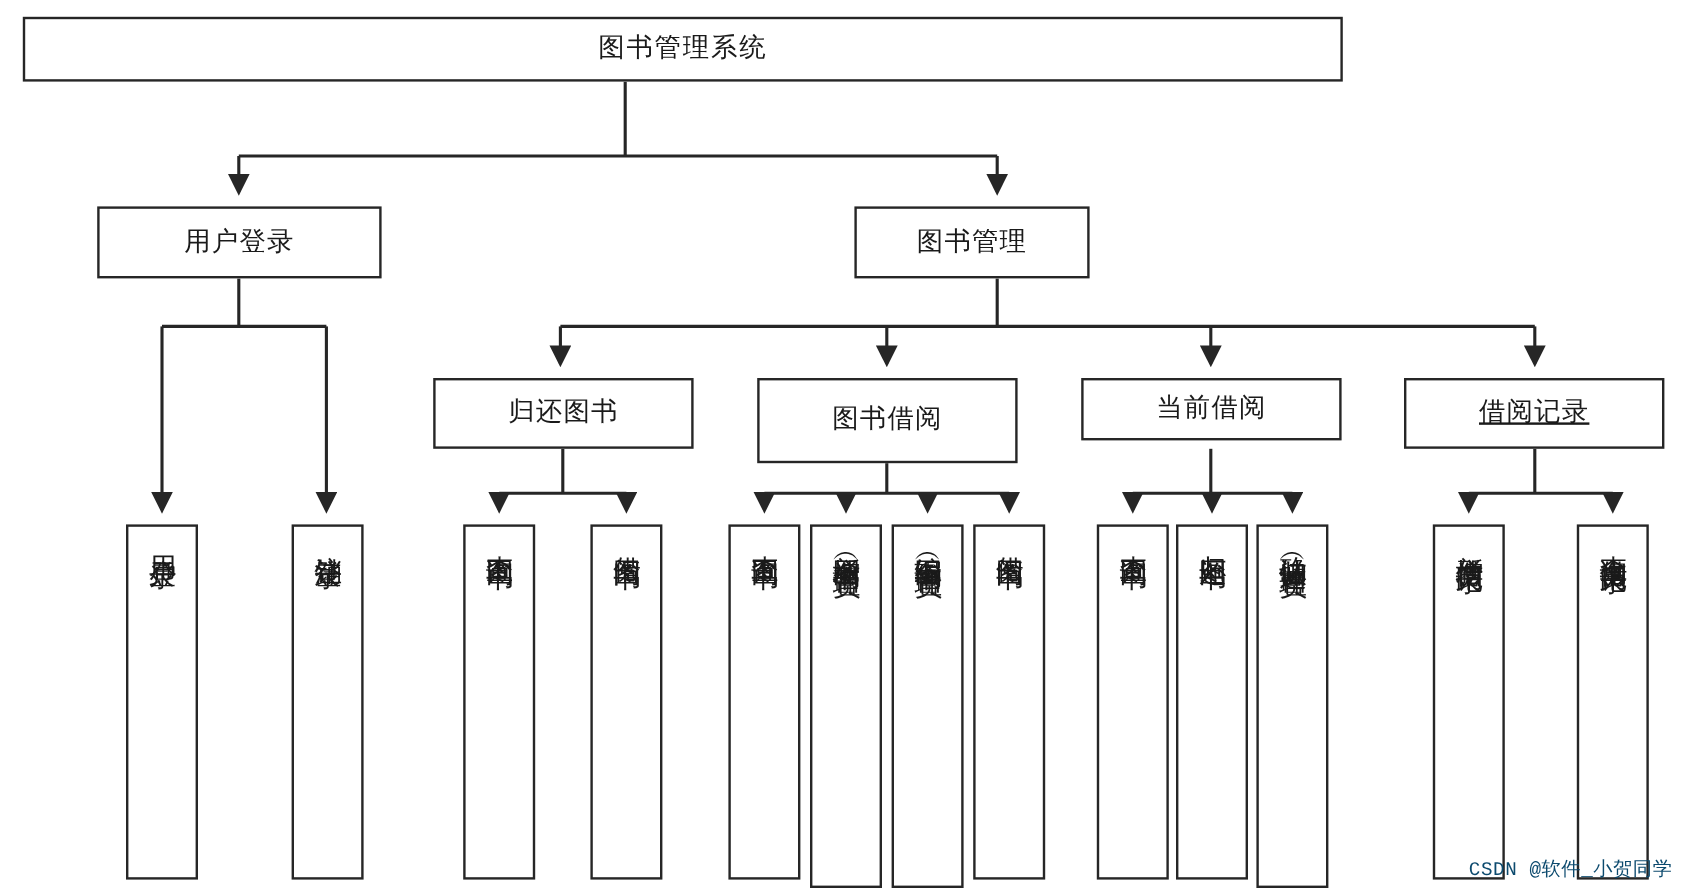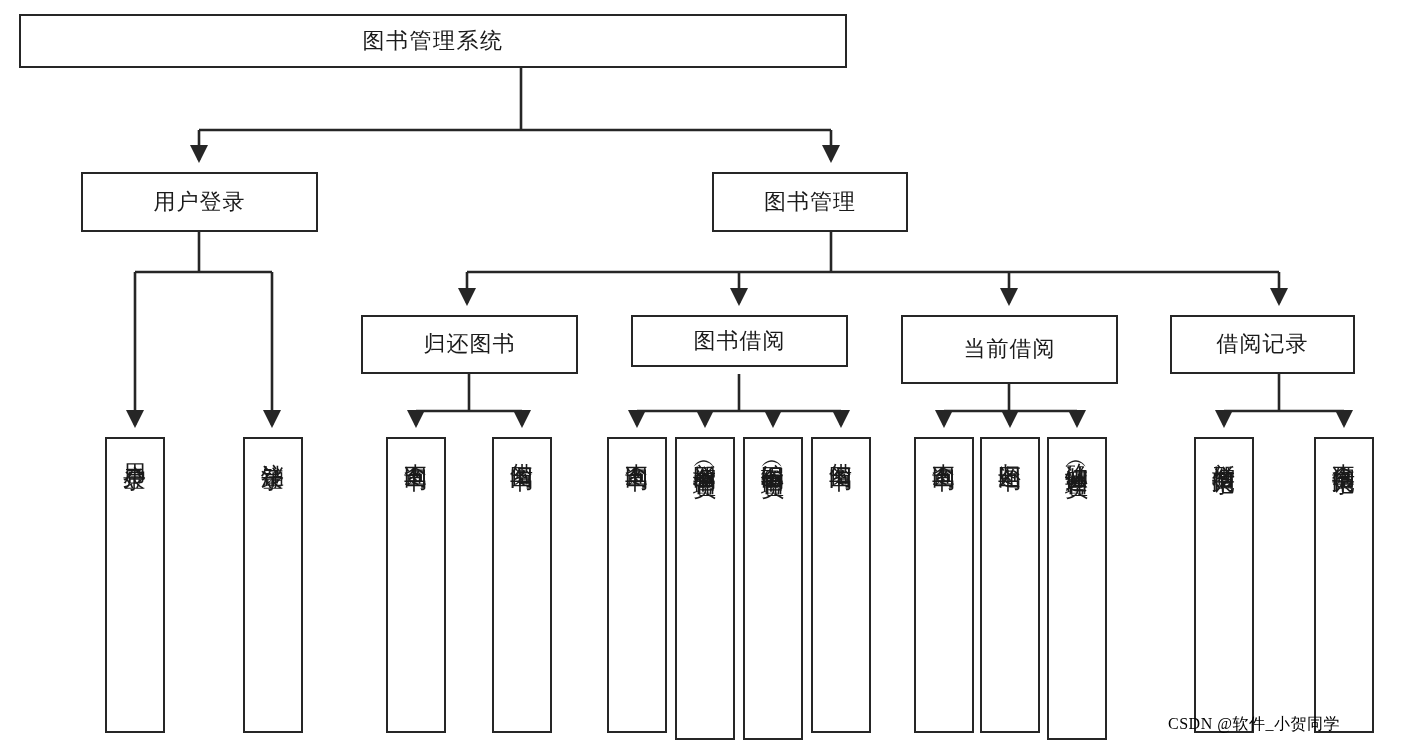--- a/index.html
+++ b/index.html
@@ -61,28 +61,28 @@
   .node.leaf .node-label {
     writing-mode: vertical-rl;
     text-orientation: upright;
     font-size: 23px;
     line-height: 1.05;
     letter-spacing: 2px;
     white-space: nowrap;
   }
   #watermark {
     position: absolute;
-    left: 1168px;
+    left: 1224px;
     top: 714px;
     font-size: 16px;
-    color: #000000;
+    color: #0c4a6e;
     letter-spacing: 0.5px;
     white-space: nowrap;
     z-index: 5;
-    font-family: Liberation Serif, serif;
+    font-family: Liberation Mono, monospace;
   }
 </style>
 </head>
 <body>
 
 <div id="diagram-root">
 
   <svg id="edge-layer" viewBox="0 0 1405 747" width="1405" height="747" xmlns="http://www.w3.org/2000/svg">
     <defs>
       <marker id="arrow" viewBox="0 0 12 12" refX="10" refY="6" markerWidth="7" markerHeight="7" orient="auto-start-reverse">
@@ -126,45 +126,45 @@
       <path d="M 1010 411 L 1010 425" marker-end="url(#arrow)"></path>
       <path d="M 1077 411 L 1077 425" marker-end="url(#arrow)"></path>
 
       <path d="M 1279 374 L 1279 411"></path>
       <path d="M 1224 411 L 1344 411"></path>
       <path d="M 1224 411 L 1224 425" marker-end="url(#arrow)"></path>
       <path d="M 1344 411 L 1344 425" marker-end="url(#arrow)"></path>
     </g>
   </svg>
 
-  <div class="node horiz root" style="left:19px; top:14px; width:828px; height:54px;">
+  <div class="node horiz root" style="left:19px; top:14px; width:1100px; height:54px;">
     <span class="node-label">图书管理系统</span>
   </div>
 
   <div class="node horiz" style="left:81px; top:172px; width:237px; height:60px;">
     <span class="node-label">用户登录</span>
   </div>
 
   <div class="node horiz" style="left:712px; top:172px; width:196px; height:60px;">
     <span class="node-label">图书管理</span>
   </div>
 
   <div class="node horiz" style="left:361px; top:315px; width:217px; height:59px;">
     <span class="node-label">归还图书</span>
   </div>
 
-  <div class="node horiz" style="left:631px; top:315px; width:217px; height:52px;">
+  <div class="node horiz" style="left:631px; top:315px; width:217px; height:71px;">
     <span class="node-label">图书借阅</span>
   </div>
 
-  <div class="node horiz" style="left:901px; top:315px; width:217px; height:69px;">
+  <div class="node horiz" style="left:901px; top:315px; width:217px; height:52px;">
     <span class="node-label">当前借阅</span>
   </div>
 
-  <div class="node horiz" style="left:1170px; top:315px; width:185px; height:59px;">
+  <div class="node horiz" style="left:1170px; top:315px; width:217px; height:59px;text-decoration:underline;">
     <span class="node-label">借阅记录</span>
   </div>
 
   <div class="node leaf" style="left:105px; top:437px; width:60px; height:296px;">
     <span class="node-label">用户登录</span>
   </div>
   <div class="node leaf" style="left:243px; top:437px; width:60px; height:296px;">
     <span class="node-label">注销登录</span>
   </div>
 

